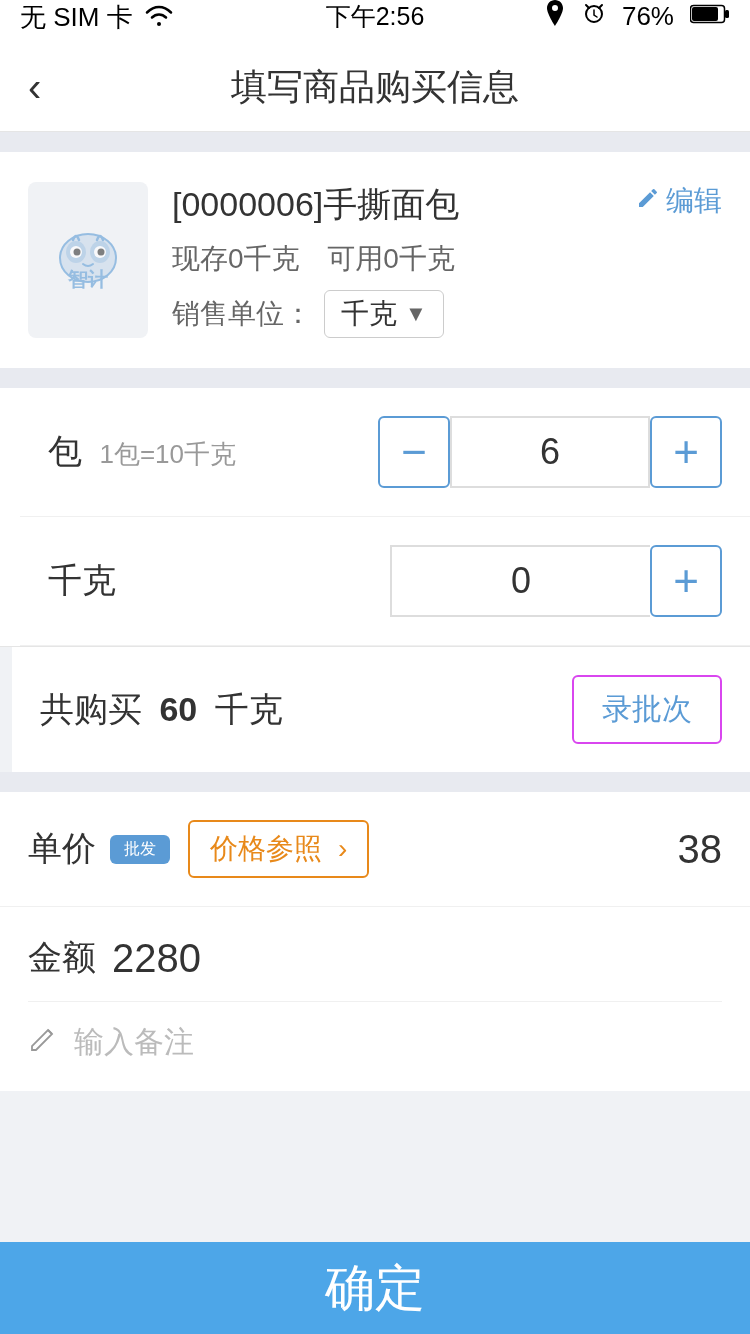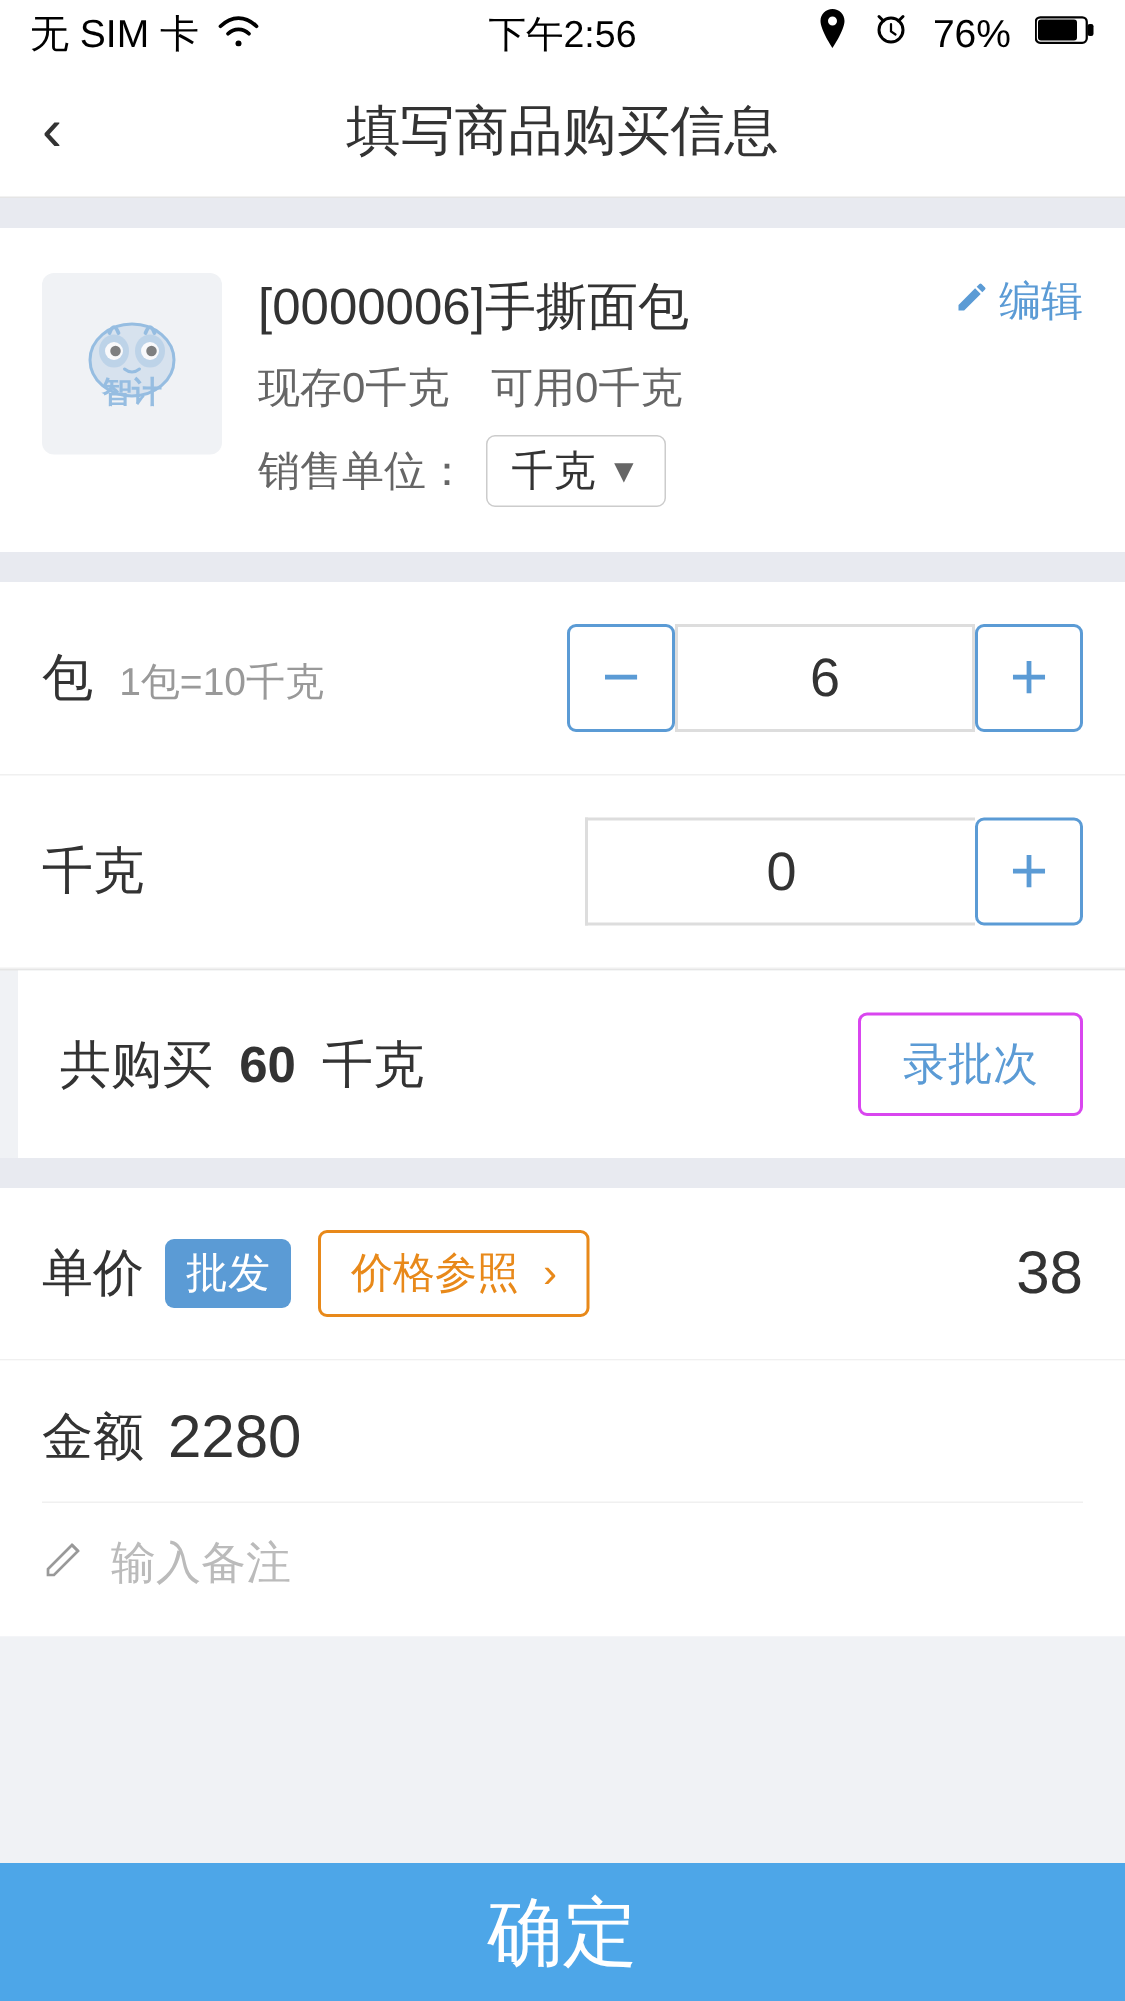--- a/index.html
+++ b/index.html
@@ -12,21 +12,21 @@
       font-size: 32px;
       color: #333;
     }
 
     
     .status-bar {
       width: 750px;
       height: 44px;
       background: #fff;
       display: flex;
-      align-items: center;
+      align-items: flex-start;
       justify-content: space-between;
       padding: 0 20px;
       font-size: 28px;
       color: #000;
     }
     .status-left {
       display: flex;
       align-items: center;
       gap: 10px;
       font-size: 26px;
@@ -79,21 +79,21 @@
     .product-card {
       background: #fff;
       padding: 30px 28px;
       display: flex;
       align-items: flex-start;
       gap: 24px;
       position: relative;
     }
     .product-image {
       width: 120px;
-      height: 121px;
+      height: 156px;
       background: #f0f2f5;
       border-radius: 8px;
       display: flex;
       align-items: center;
       justify-content: center;
       flex-shrink: 0;
     }
     .product-info {
       flex: 1;
     }
@@ -134,20 +134,21 @@
       font-size: 28px;
       display: flex;
       align-items: center;
       gap: 6px;
     }
 
     
     .form-section {
       background: #fff;
       margin-top: 0;
+      padding-left: 20px;
     }
     .form-row {
       display: flex;
       align-items: center;
       padding: 28px 28px;
       border-bottom: 1px solid #f0f0f0;
     }
     .form-label {
       font-size: 34px;
       color: #333;
@@ -234,21 +235,21 @@
       align-items: center;
       border-bottom: 1px solid #f0f0f0;
     }
     .price-label {
       font-size: 34px;
       color: #333;
     }
     .price-badge {
       background: #5b9bd5;
       color: #fff;
-      font-size: 28px;
+      font-size: 16px;
       border-radius: 6px;
       padding: 4px 14px;
       margin-left: 14px;
     }
     .price-ref-btn {
       border: 2px solid #e8891a;
       border-radius: 6px;
       padding: 8px 20px;
       font-size: 28px;
       color: #e8891a;

